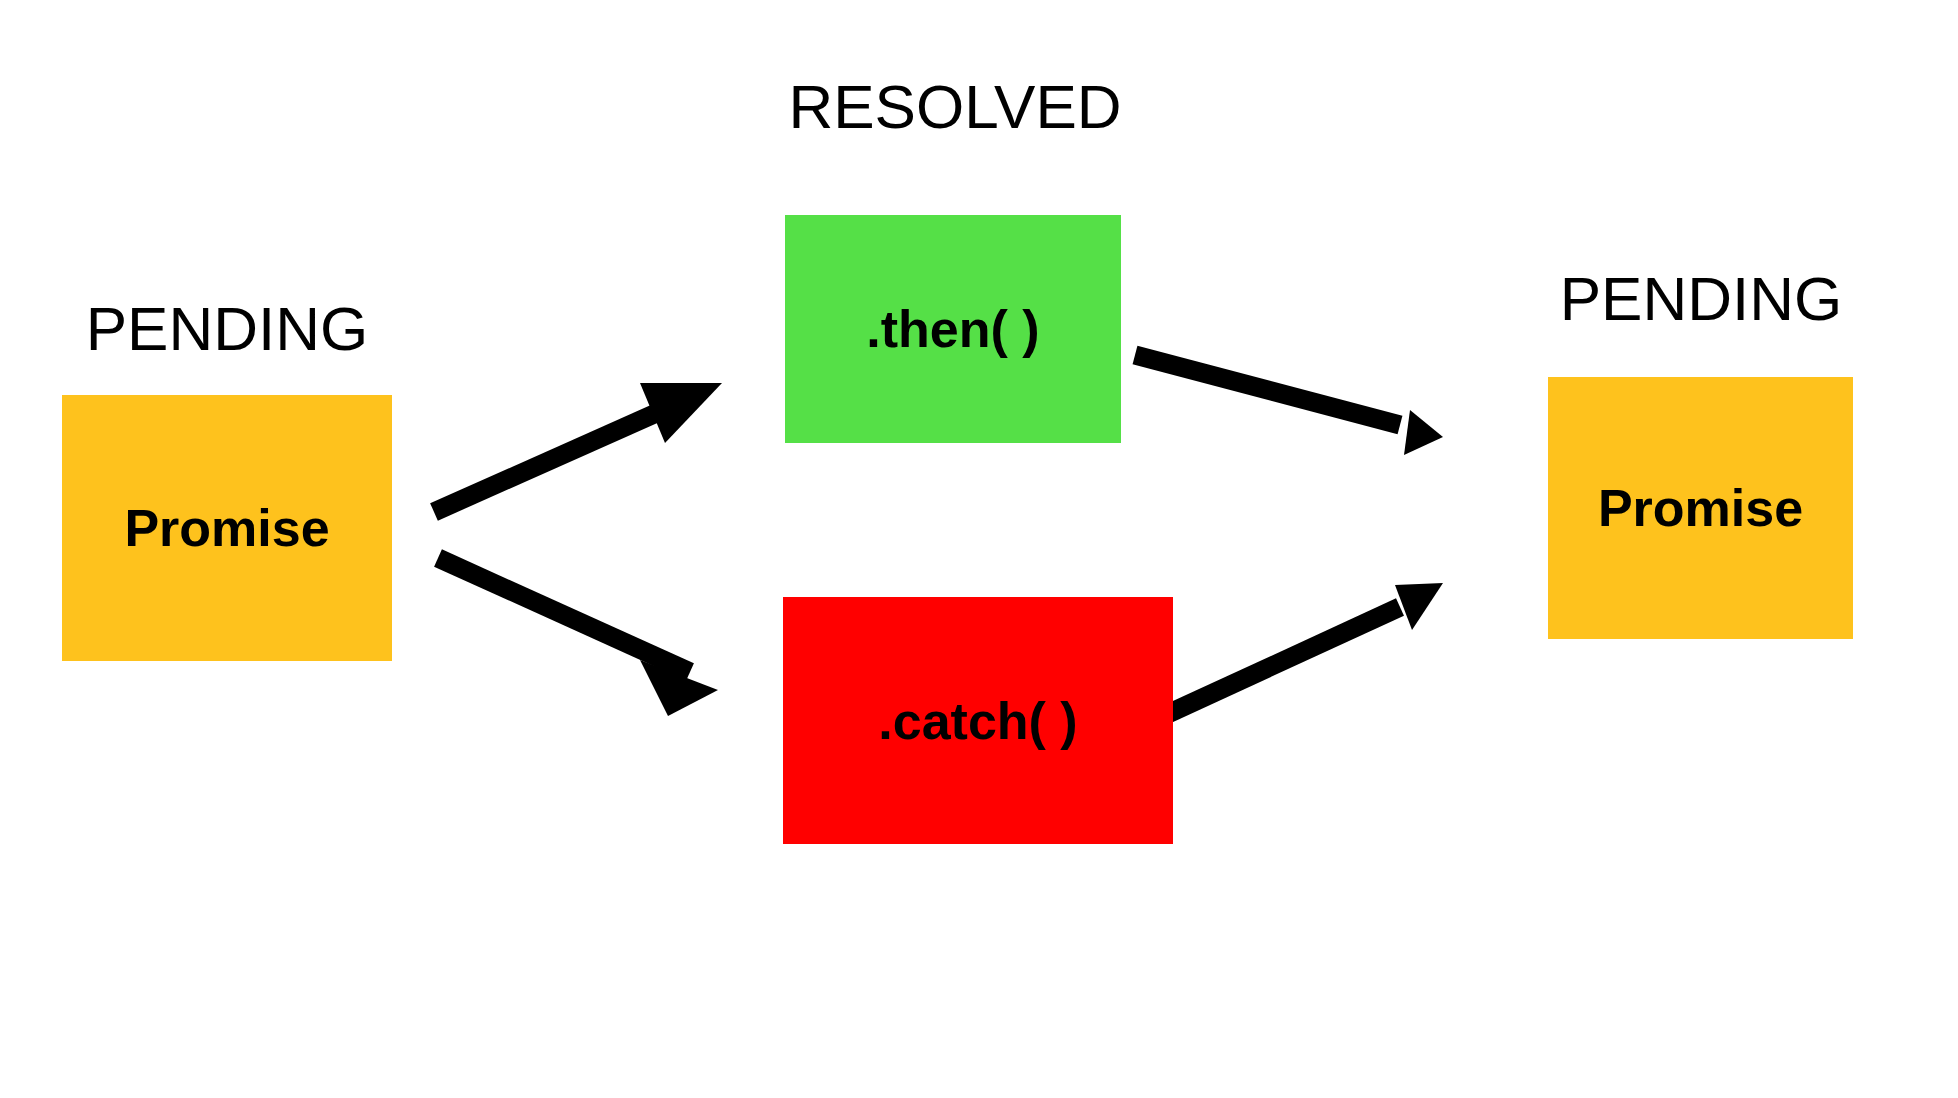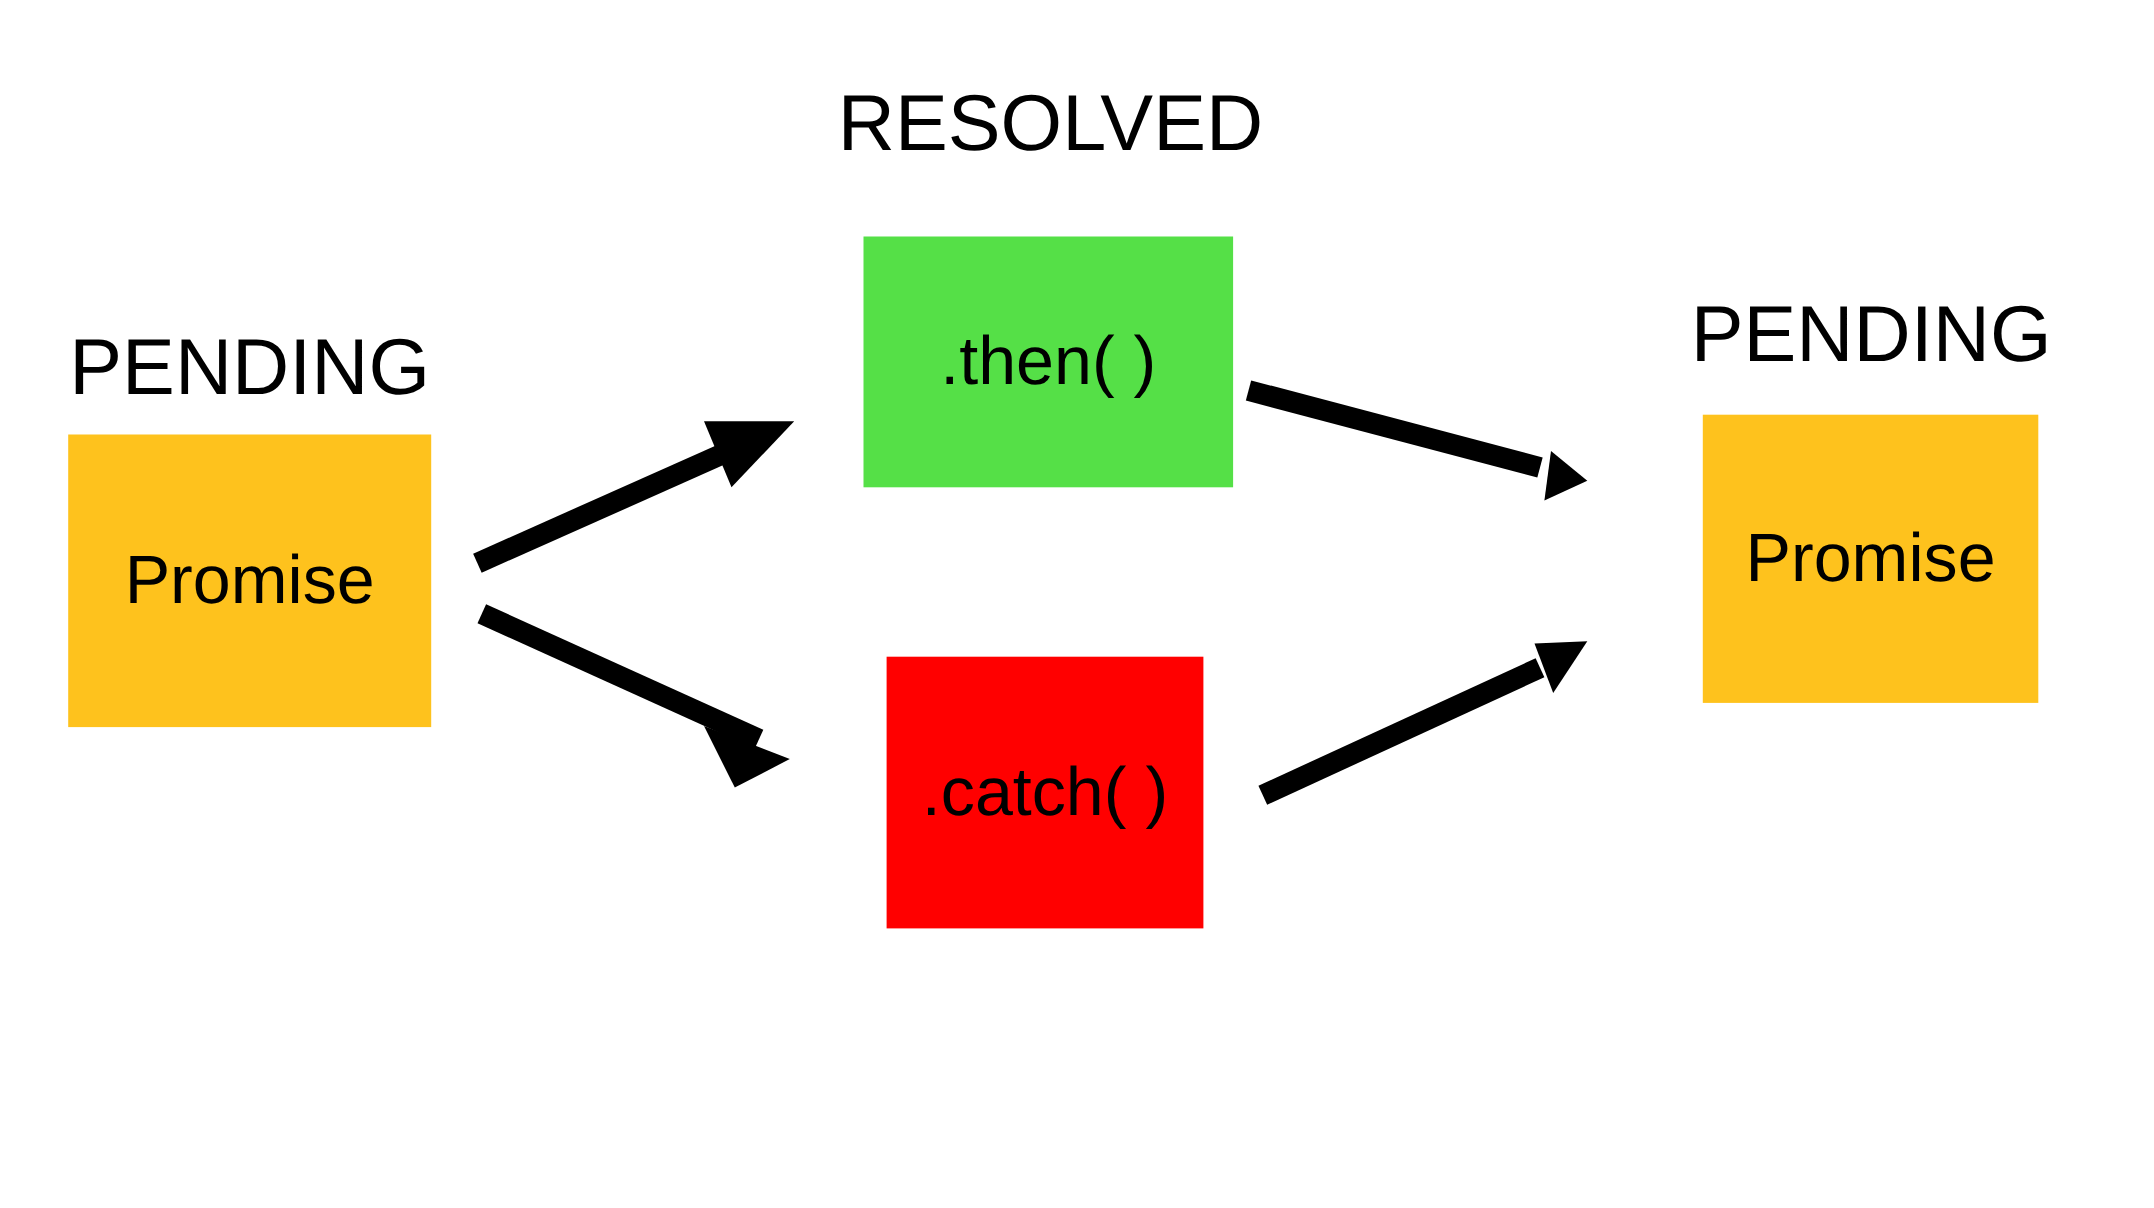--- a/index.html
+++ b/index.html
@@ -26,61 +26,61 @@
 
   
   .node-box {
     position: absolute;
     display: flex;
     align-items: center;
     justify-content: center;
     box-sizing: border-box;
   }
   .node-label {
-    font-size: 62px;
+    font-size: 52px;
     line-height: 1;
-    font-weight: 400;
+    font-weight: 700;
     color: #000000;
     white-space: nowrap;
     letter-spacing: 0px;
   }
 
   #box-promise-pending {
     left: 62px;
     top: 395px;
     width: 330px;
     height: 266px;
     background: #FEC21D;
   }
   #box-then {
     left: 785px;
     top: 215px;
     width: 336px;
     height: 228px;
     background: #55E047;
   }
   #box-catch {
-    left: 806px;
+    left: 783px;
     top: 597px;
-    width: 288px;
+    width: 390px;
     height: 247px;
     background: #FF0000;
   }
   #box-promise-result {
     left: 1548px;
     top: 377px;
     width: 305px;
     height: 262px;
     background: #FEC21D;
   }
 
   
   .state-caption {
     position: absolute;
-    font-size: 72px;
+    font-size: 62px;
     line-height: 1;
     white-space: nowrap;
     color: #000000;
   }
   #caption-pending-left  { left: 62px;  top: 298px; width: 330px; text-align: center; }
   #caption-resolved      { left: 740px; top: 76px;  width: 430px; text-align: center; }
   #caption-rejected      { left: 740px; top: 895px; width: 430px; text-align: center; }
   #caption-pending-right { left: 1515px;top: 268px; width: 372px; text-align: center; }
 
   

